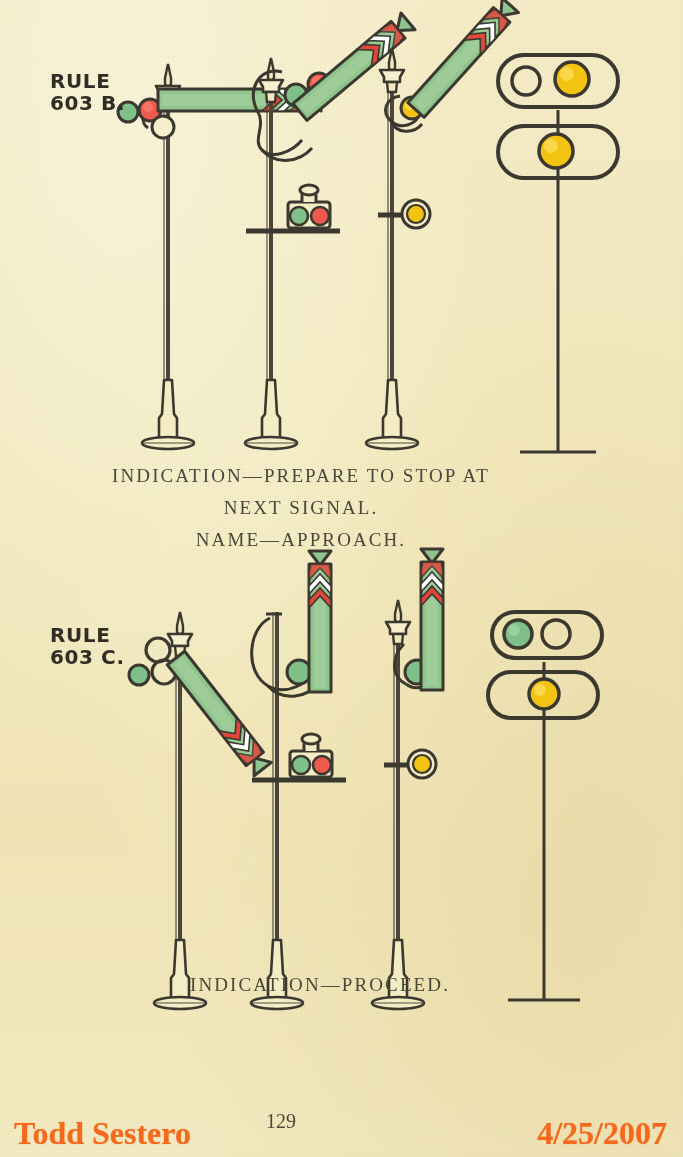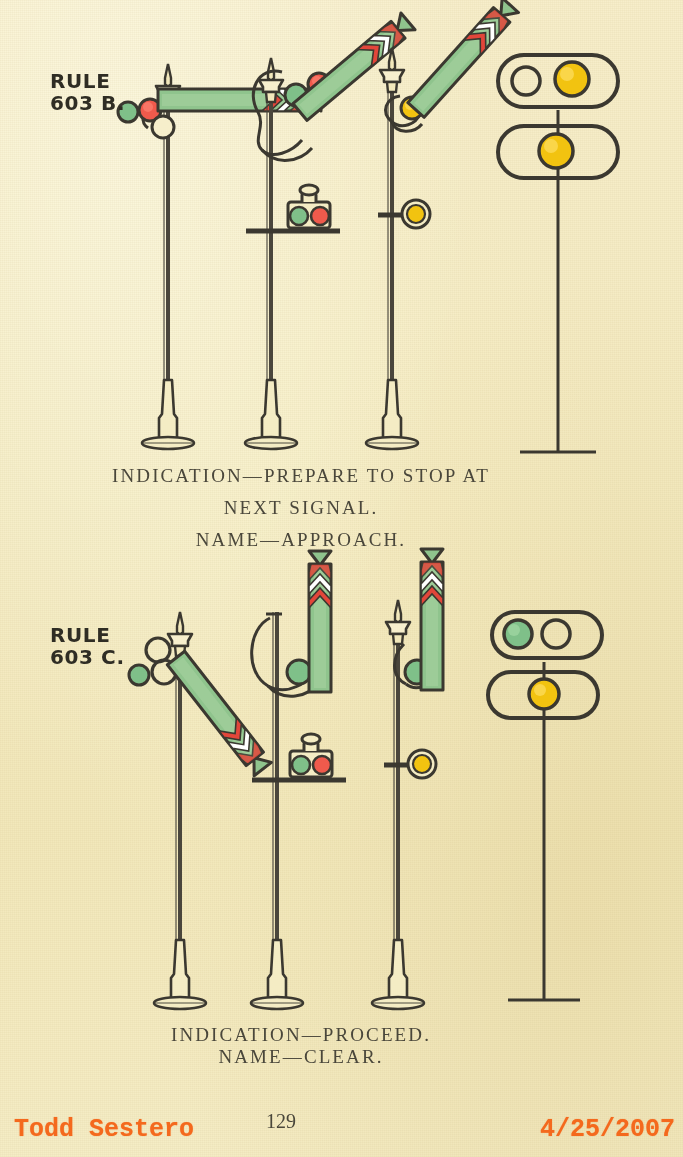--- a/index.html
+++ b/index.html
@@ -46,33 +46,33 @@
     text-align:center;
     font-family:"Liberation Serif", serif;
     font-size:19px;
     letter-spacing:2.1px;
     color:#4a473b;
     text-transform:uppercase;
   }
   #capB1{top:465px;}
   #capB2{top:497px;}
   #capB3{top:529px;}
-  #capC1{top:1024px;}
+  #capC1{top:974px;padding-left:19px;}
   #capC2{top:1046px;}
 
   .footer{
     position:absolute;
-    font-family:Liberation Mono, monospace;
+    font-family:Liberation Serif, serif;
     font-weight:bold;
-    font-size:25px;
+    font-size:32px;
     color:#f4691d;
     text-shadow:0 0 1px rgba(244,105,29,.6);
   }
   #fLeft{left:14px;top:1115px;}
-  #fRight{right:8px;top:1115px;}
+  #fRight{right:16px;top:1115px;}
   #pageNum{
     position:absolute;width:562px;text-align:center;top:1110px;
     font-family:"Liberation Serif", serif;font-size:20px;color:#4a473b;
   }
 </style>
 </head>
 <body>
 
 <div id="paper"></div>
 <div id="grain"></div>
@@ -273,19 +273,18 @@
 <div class="ruleLabel" id="ruleB">RULE
 603 B.</div>
 <div class="ruleLabel" id="ruleC">RULE
 603 C.</div>
 
 <div class="caption" id="capB1">INDICATION—PREPARE TO STOP AT</div>
 <div class="caption" id="capB3">NAME—APPROACH.</div>
 <div class="caption" id="capB2">NEXT SIGNAL.</div>
 
 <div class="caption" id="capC1">INDICATION—PROCEED.</div>
-<div class="caption" id="capC2">NAME—CLEAR.</div>
 
 <div class="footer" id="fLeft">Todd Sestero</div>
 <div id="pageNum">129</div>
 <div class="footer" id="fRight">4/25/2007</div>
 
 </div>
 
 </body></html>

